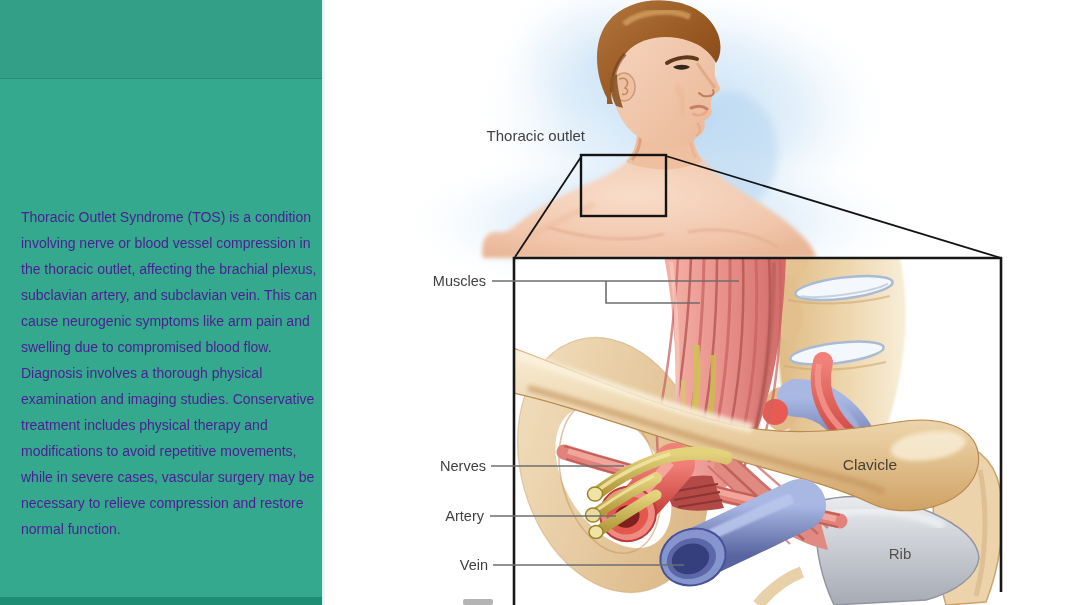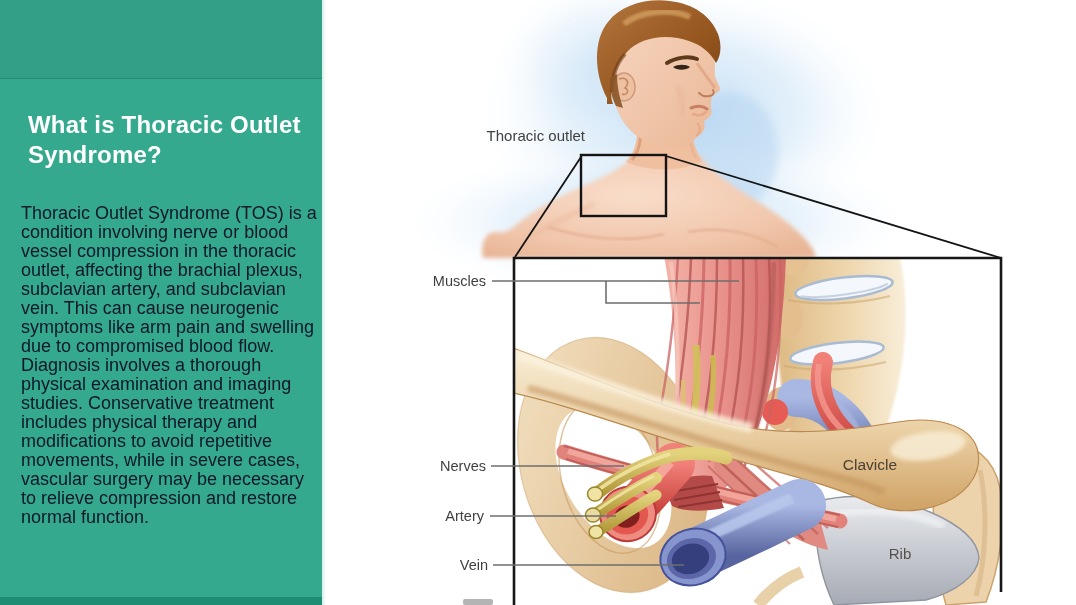--- a/index.html
+++ b/index.html
@@ -4,35 +4,34 @@
 <style>
   html,body{margin:0;padding:0;background:#ffffff;}
   .page{position:relative;width:1076px;height:605px;overflow:hidden;background:#ffffff;
         font-family:"Liberation Sans",sans-serif;}
   .sidebar{position:absolute;left:0;top:0;width:322px;height:605px;background:#35a98e;}
   .sidebar-top-band{position:absolute;left:0;top:0;width:322px;height:78px;
         background:rgba(0,0,0,0.055);border-bottom:1px solid rgba(0,0,0,0.13);}
   .sidebar-title{position:absolute;left:28px;top:110px;width:278px;margin:0;
         font-size:24px;line-height:29.5px;font-weight:700;color:#ffffff;letter-spacing:.2px;}
   .sidebar-paragraph{position:absolute;left:21px;top:204px;width:298px;margin:0;
-        font-size:18px;line-height:19px;color:#0f172a;}
+        font-size:14px;line-height:26px;color:#4c1d95;}
   .sidebar-bottom-strip{position:absolute;left:0;bottom:0;width:322px;height:8px;background:#1f8d73;}
   .sidebar-edge{position:absolute;left:322px;top:0;width:4px;height:605px;
         background:linear-gradient(to right,#d2efe8,rgba(255,255,255,0));}
   .canvas{position:absolute;left:322px;top:0;width:754px;height:605px;margin-left:28px;}
   svg text{font-family:"Liberation Sans",sans-serif;}
 </style>
 </head>
 <body>
 
 <div class="page">
 
   <aside class="sidebar">
     <div class="sidebar-top-band"></div>
-    <h1 class="sidebar-title">What is Thoracic Outlet Syndrome?</h1>
     <p class="sidebar-paragraph">Thoracic Outlet Syndrome (TOS) is a condition involving nerve or blood vessel compression in the thoracic outlet, affecting the brachial plexus, subclavian artery, and subclavian vein. This can cause neurogenic symptoms like arm pain and swelling due to compromised blood flow. Diagnosis involves a thorough physical examination and imaging studies. Conservative treatment includes physical therapy and modifications to avoid repetitive movements, while in severe cases, vascular surgery may be necessary to relieve compression and restore normal function.</p>
     <div class="sidebar-bottom-strip"></div>
   </aside>
   <div class="sidebar-edge"></div>
 
   <main class="canvas">
   <svg width="754" height="605" viewBox="322 0 754 605" xmlns="http://www.w3.org/2000/svg">
     <defs>
       <radialGradient id="glowG" cx="50%" cy="50%" r="50%">
         <stop offset="0%" stop-color="#bcdaf4" stop-opacity=".95"></stop>

